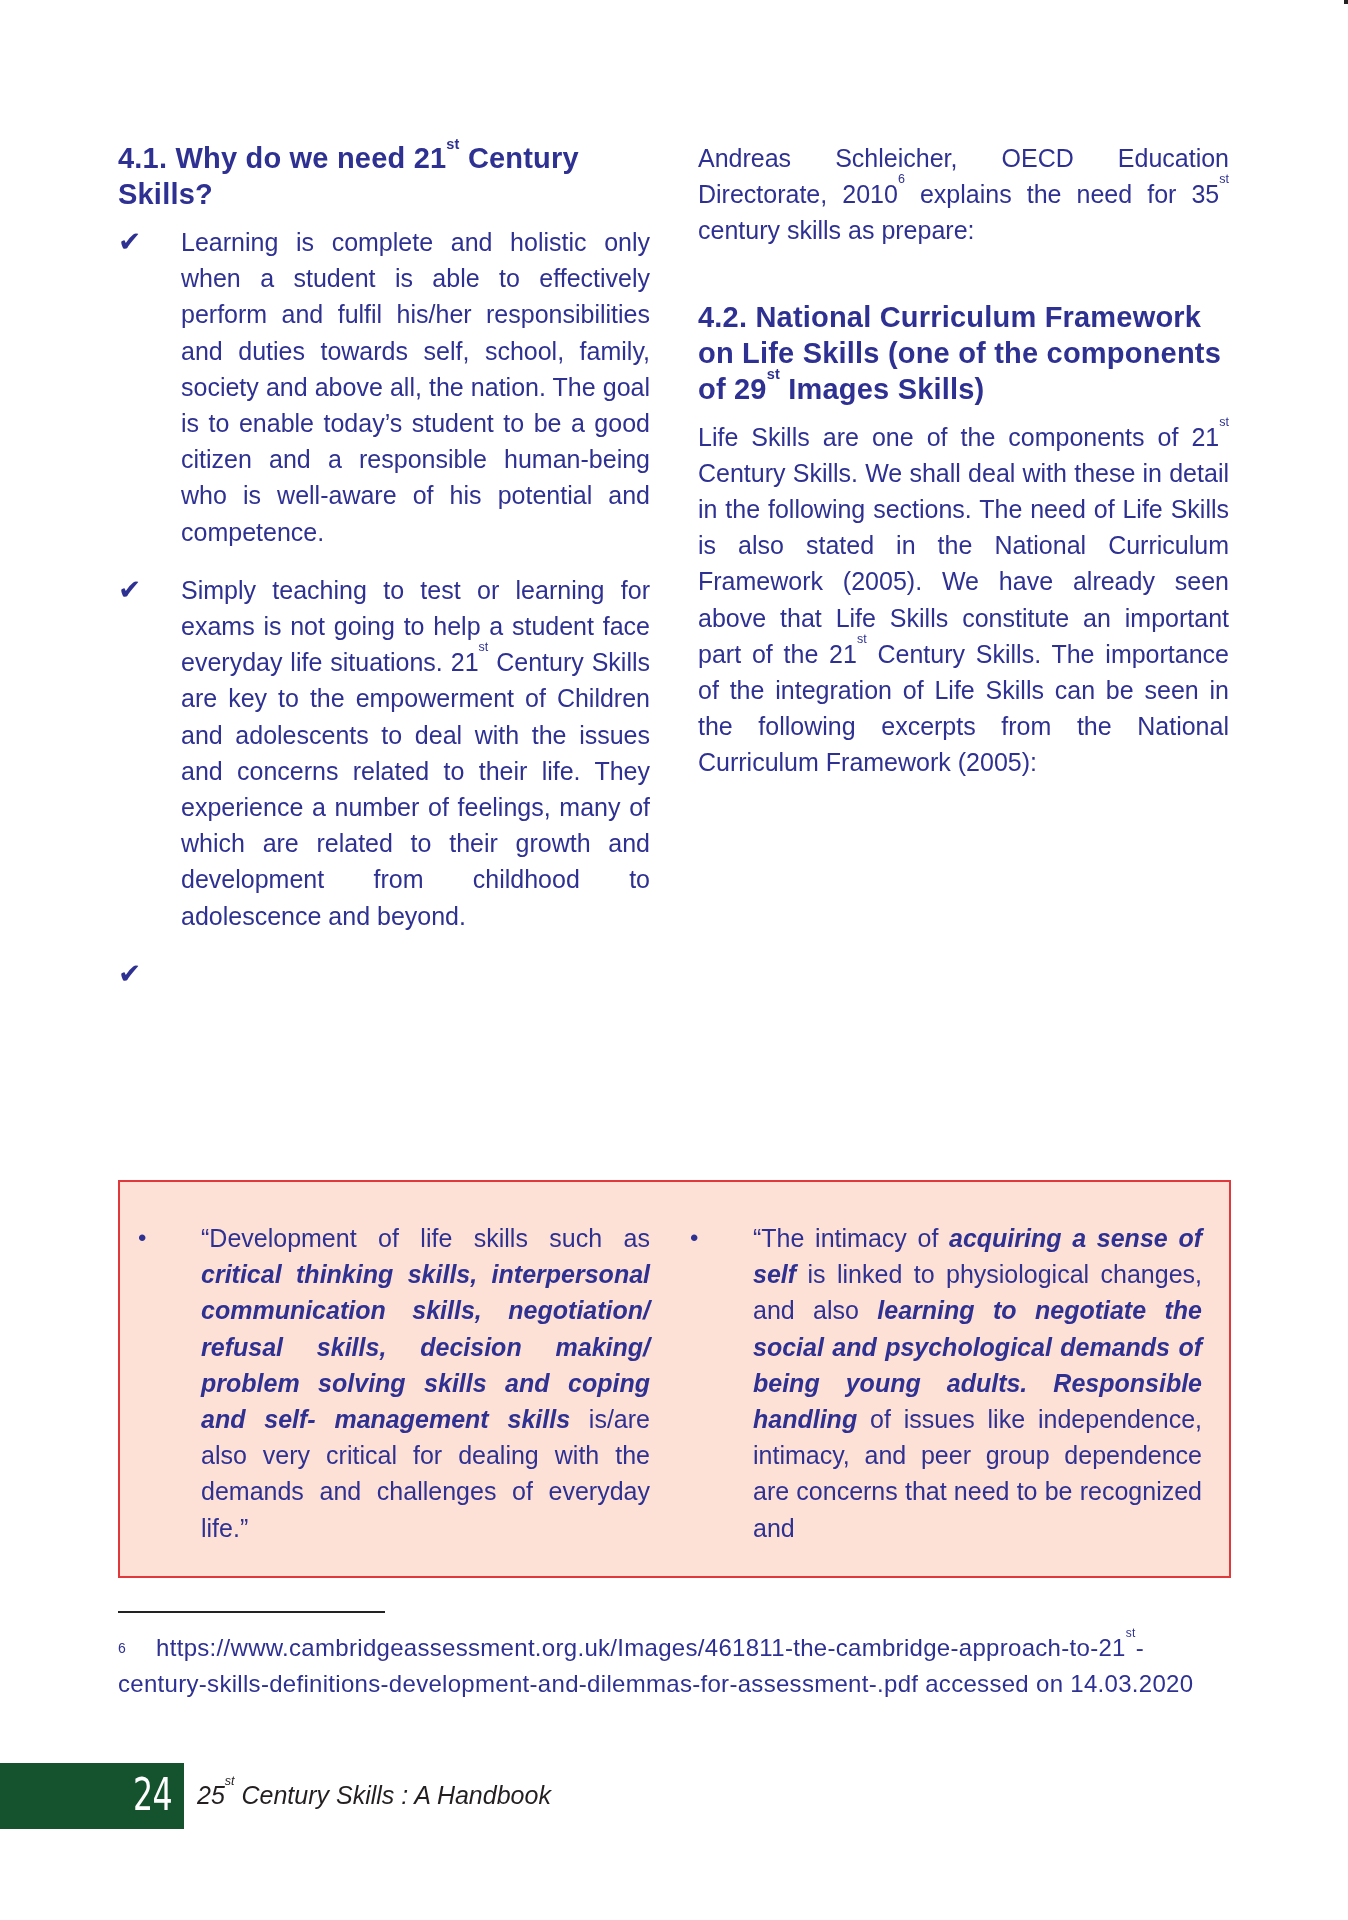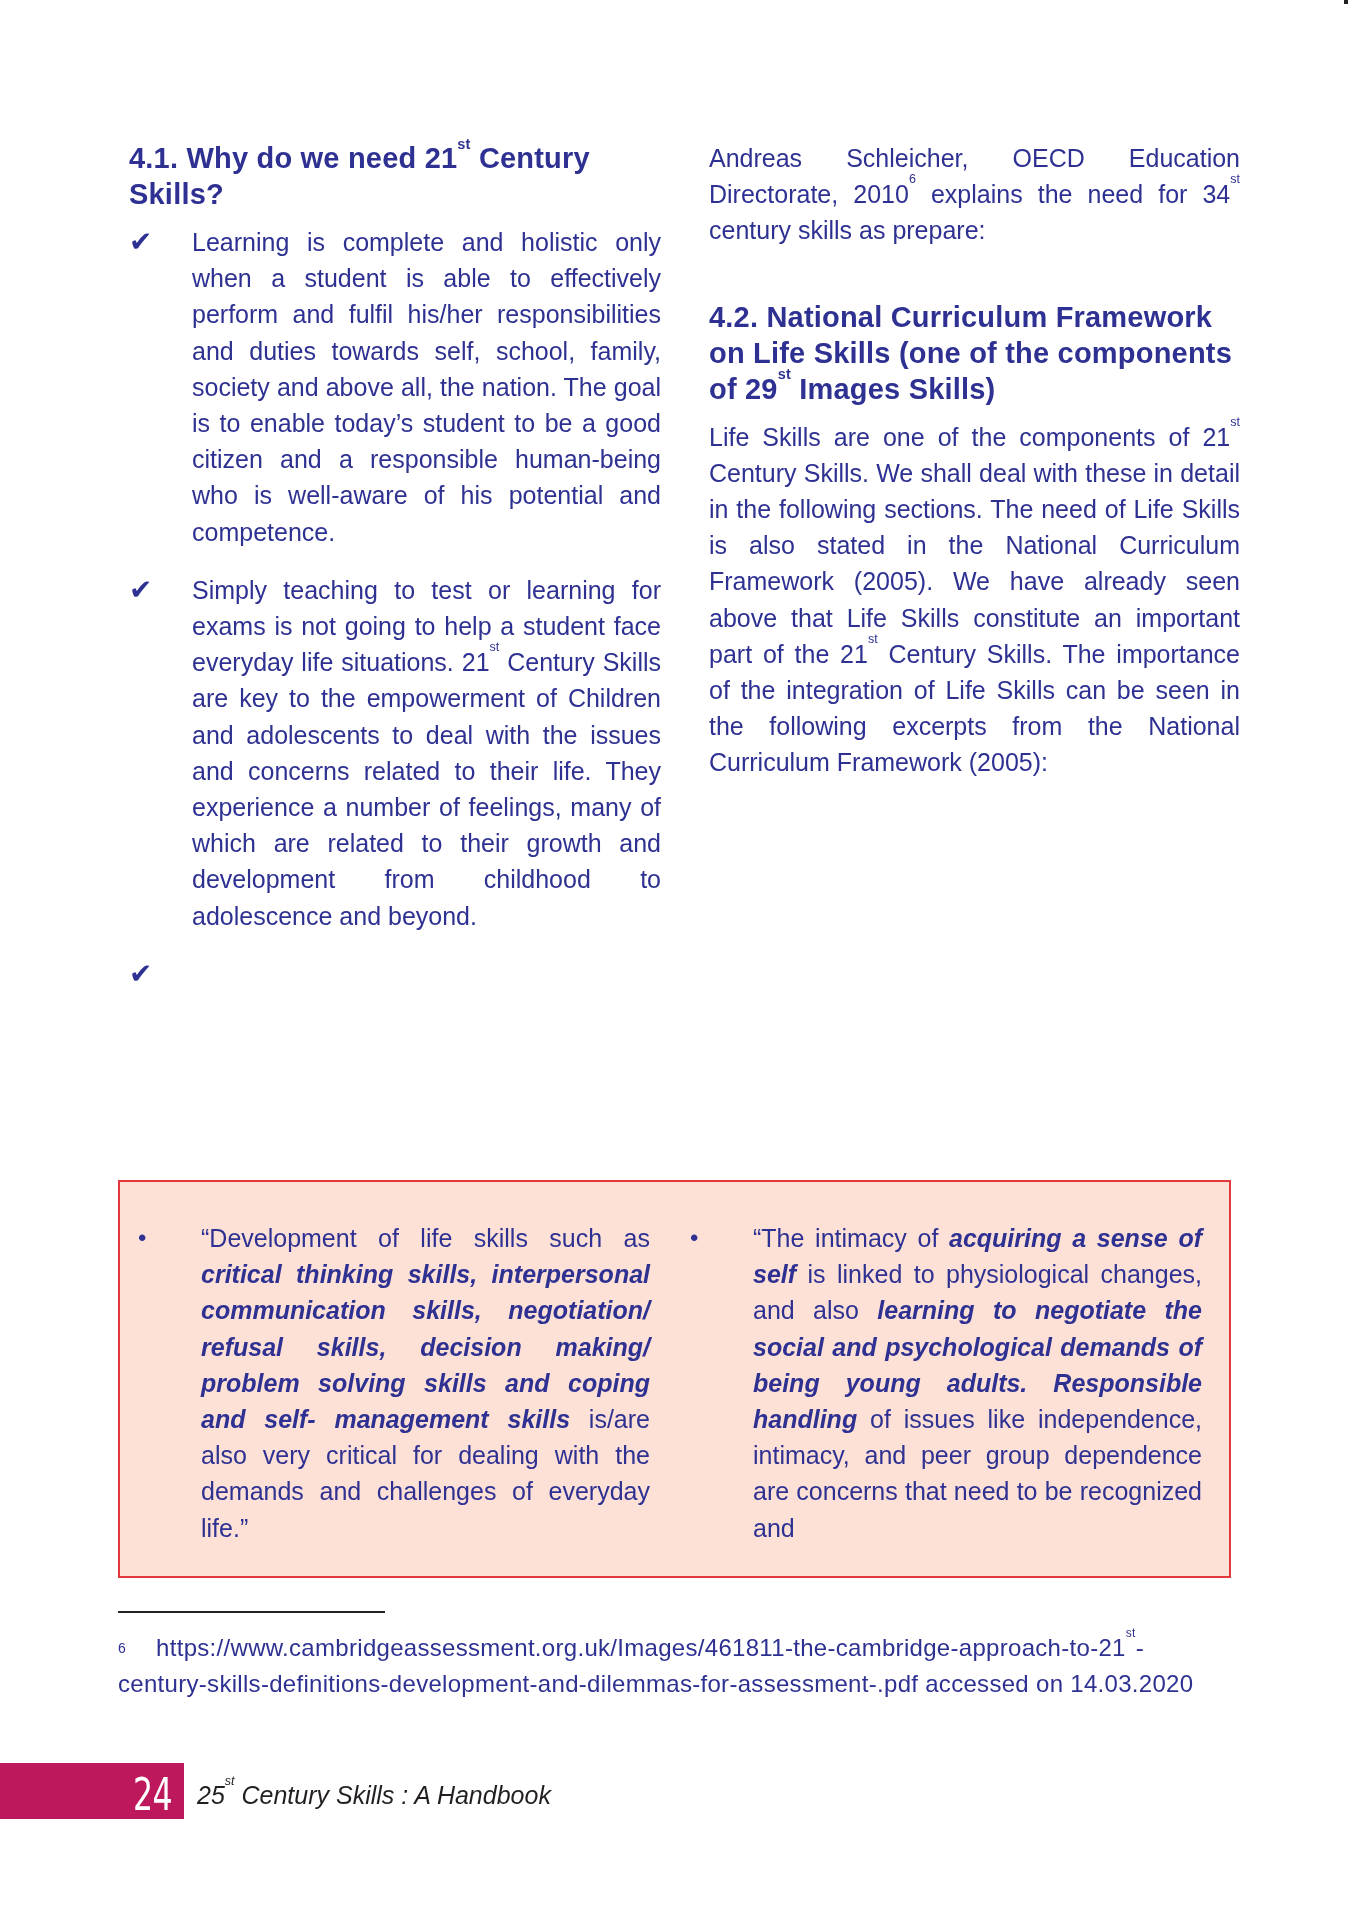--- a/index.html
+++ b/index.html
@@ -1,19 +1,19 @@
 <!DOCTYPE html>
 <html><head>
 <meta charset="utf-8">
 <style>
   html, body { margin:0; padding:0; background:#ffffff; }
   body { width:1348px; height:1920px; position:relative; overflow:hidden;
          font-family:"Liberation Sans", "DejaVu Sans", sans-serif; color:#2e3192; }
   .corner-mark { position:absolute; right:0; top:0; width:4px; height:4px; background:#222; }
-  .col { position:absolute;margin-left:11px; }
+  .col { position:absolute; }
   .left { left:118px; top:140px; width:532px; }
   .right { left:698px; top:140px; width:531px; }
   h2 { margin:0; font-size:29px; line-height:36px; font-weight:bold; color:#2e3192; letter-spacing:0.2px; }
   sup { font-size:0.5em; vertical-align:top; position:relative; top:0.25em; line-height:0; }
   p, li { font-size:25px; line-height:36.2px; text-align:justify; margin:0; }
   ul.checks { list-style:none; margin:12px 0 0 0; padding:0; }
   ul.checks li { position:relative; padding-left:63px; margin-bottom:22px; }
   .check { position:absolute; left:0; top:0; font-size:28px; font-weight:bold; font-style:italic; color:#2e3192; }
   .gap { height:22px; }
   .quote-it { font-style:italic; }
@@ -22,21 +22,21 @@
          background:#fde1d6; border:2px solid #e0383b; }
   .box-col { position:absolute; top:38px; }
   .box-col.b1 { left:18px; width:512px; }
   .box-col.b2 { left:570px; width:512px; }
   .box-col li { list-style:none; position:relative; padding-left:63px; font-size:25px; line-height:36.2px; text-align:justify; }
   .bullet { position:absolute; left:0; top:0; font-size:24px; }
   .em { font-style:italic; font-weight:bold; }
   .fn-rule { position:absolute; left:118px; top:1611px; width:267px; height:2px; background:#222; }
   .footnote { position:absolute; left:118px; top:1630px; width:1111px; font-size:24px; line-height:36px; text-align:justify; color:#2e3192; letter-spacing:0.3px; }
   .footnote .fnum { font-size:14px; vertical-align:top; margin-right:30px; }
-  .footer-bar { position:absolute; left:0; top:1763px; width:184px; height:56px; background:#be185d;text-decoration:underline; }
+  .footer-bar { position:absolute; left:0; top:1763px; width:184px; height:66px; background:#14532d;text-decoration:underline; }
   .page-num { position:absolute; right:12px; top:4px; font-family:"DejaVu Sans", sans-serif; font-size:44px; line-height:56px; color:#ffffff; transform:scaleX(0.72); transform-origin:right center; letter-spacing:-1px; }
   .footer-title { position:absolute; left:197px; top:1778px; font-size:25px; line-height:34px; font-style:italic; color:#231f20; }
 </style>
 </head>
 <body>
 
 <div class="corner-mark"></div>
 
 <div class="col left">
   <h2><span>4.1. Why do we need 21</span><sup>st</sup><span> Century Skills?</span></h2>
@@ -49,21 +49,21 @@
       <span class="check">✔</span>
       <span>Simply teaching to test or learning for exams is not going to help a student face everyday life situations. 21</span><sup>st</sup><span> Century Skills are key to the empowerment of Children and adolescents to deal with the issues and concerns related to their life. They experience a number of feelings, many of which are related to their growth and development from childhood to adolescence and beyond.</span>
     </li>
     <li>
       <span class="check">✔</span>
     </li>
   </ul>
 </div>
 
 <div class="col right">
-  <p><span>Andreas Schleicher, OECD Education Directorate, 2010</span><sup>6</sup><span> explains the need for 34</span><sup>st</sup><span> century skills as prepare:</span></p>
+  <p><span>Andreas Schleicher, OECD Education Directorate, 2010</span><sup>6</sup><span> explains the need for 35</span><sup>st</sup><span> century skills as prepare:</span></p>
   <div class="gap"></div>
   <h2><span>4.2. National Curriculum Framework on Life Skills (one of the components of  29</span><sup>st</sup><span> Images Skills)</span></h2>
   <p><span>Life Skills are one of the components of 21</span><sup>st</sup><span> Century Skills. We shall deal with these in detail in the following sections. The need of Life Skills is also stated in the National Curriculum Framework (2005). We have already seen above that Life Skills constitute an important part of the 21</span><sup>st</sup><span> Century Skills. The importance of the integration of Life Skills can be seen in the following excerpts from the National Curriculum Framework (2005):</span></p>
 </div>
 
 <div class="box">
   <ul class="box-col b1" style="margin:0;padding:0;">
     <li>
       <span class="bullet">•</span>
       <span>“Development of life skills such as </span><span class="em">critical thinking skills, interpersonal communication skills, negotiation/ refusal skills, decision making/ problem solving skills and coping and self- management skills</span><span> is/are also very critical for dealing with the demands and challenges of everyday life.”</span>

